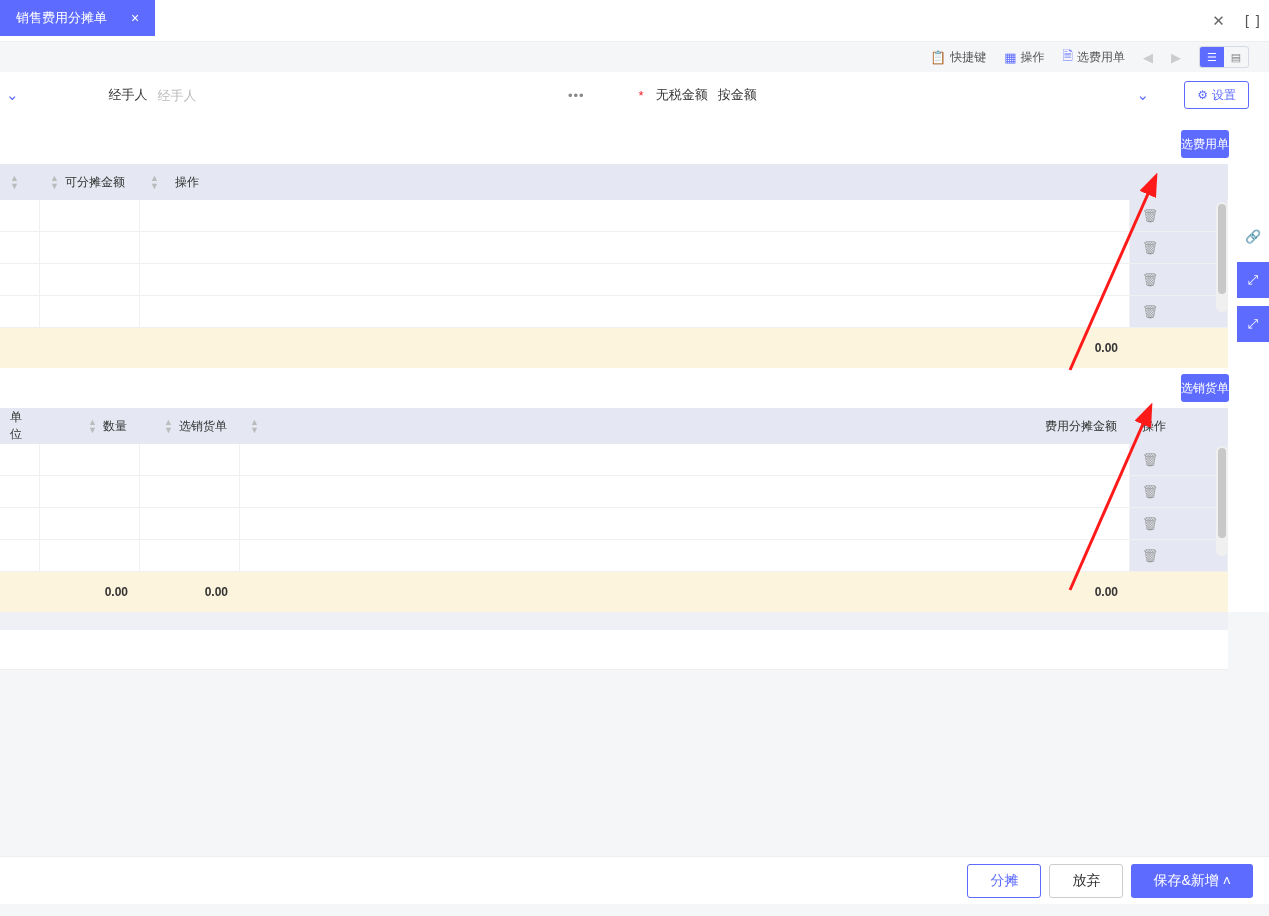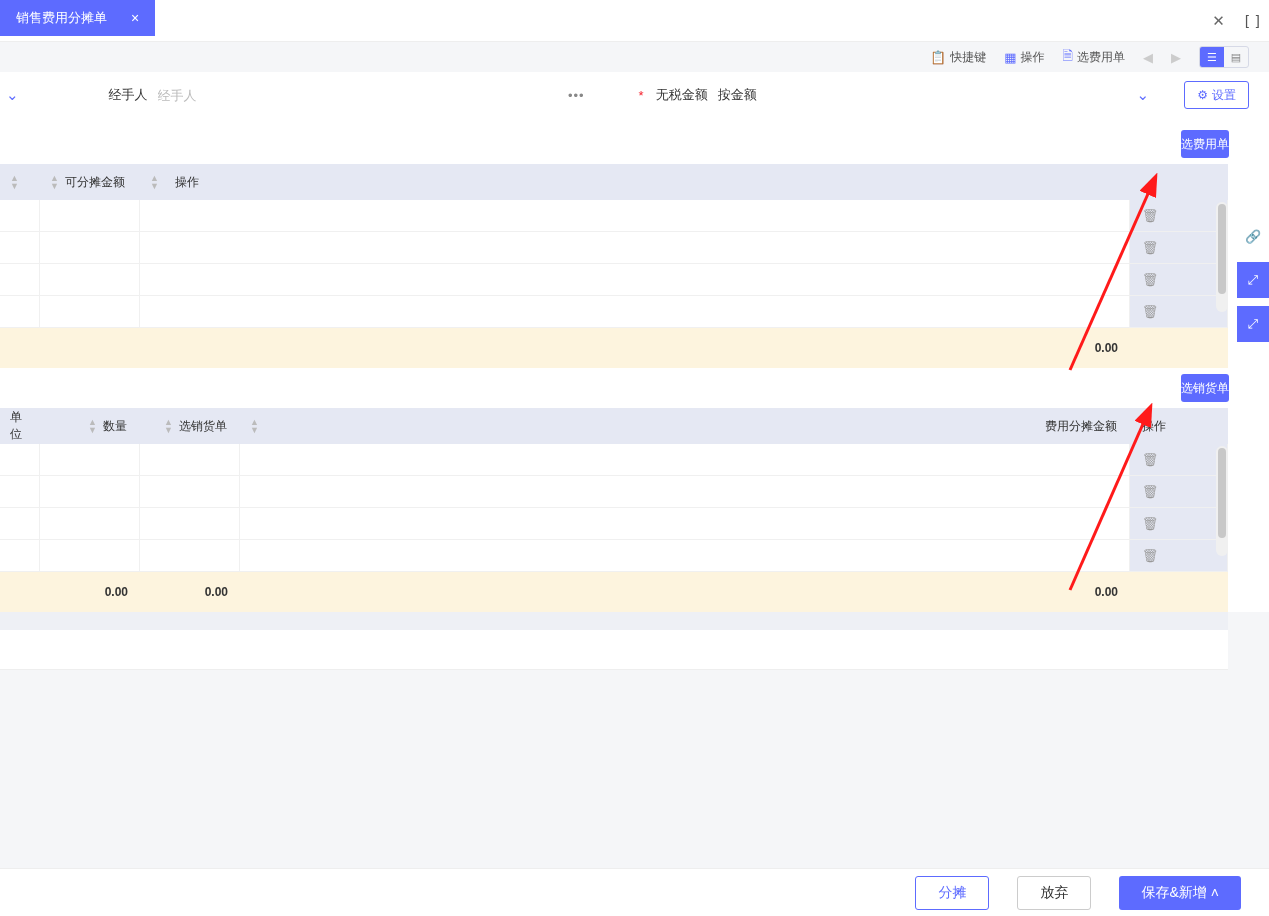--- a/index.html
+++ b/index.html
@@ -51,21 +51,21 @@
   .vscroll{position:absolute;right:0;top:38px;width:12px;height:110px;background:#f0f0f0;border-radius:6px}
   .vscroll .thumb{width:8px;margin:2px;background:#c8c8c8;border-radius:4px;height:90px}
   
   .siderail{position:absolute;right:0;top:60px;width:32px;display:flex;flex-direction:column;align-items:center;gap:8px;z-index:5}
   .rail-icon{width:32px;height:36px;display:flex;align-items:center;justify-content:center;color:#888;cursor:pointer;background:#fff}
   .rail-blue{background:#5d6bff;color:#fff}
   
   .spacer{height:18px;background:#eef0f5;width:1228px}
   .memo-area{background:#fff;height:40px;width:1228px;border-bottom:1px solid #eee}
   
-  .footer{position:absolute;bottom:0;left:0;right:0;height:48px;background:#fff;border-top:1px solid #eee;display:flex;align-items:center;justify-content:flex-end;gap:28px;padding-right:28px}
+  .footer{position:absolute;bottom:12px;left:0;right:0;height:48px;background:#fff;border-top:1px solid #eee;display:flex;align-items:center;justify-content:flex-end;gap:8px;padding-right:16px}
   .btn{height:34px;padding:0 22px;border-radius:3px;font-size:14px;cursor:pointer;display:flex;align-items:center;gap:4px}
   .btn-ghost{background:#fff;border:1px solid #ccc;color:#333}
   .btn-ghost.primary{border-color:#5d6bff;color:#5d6bff}
   .btn-primary{background:#5d6bff;color:#fff;border:none}
   
   .arrow{position:absolute;pointer-events:none;z-index:10}
   .arrow svg{overflow:visible}
 </style>
 </head>
 <body>

